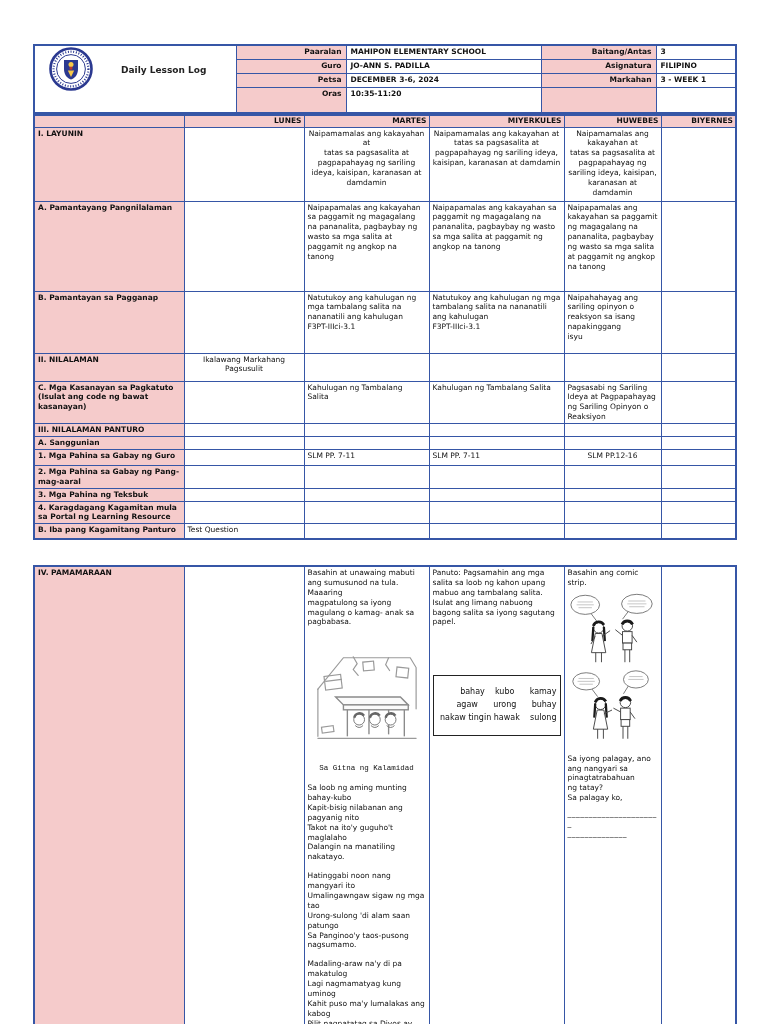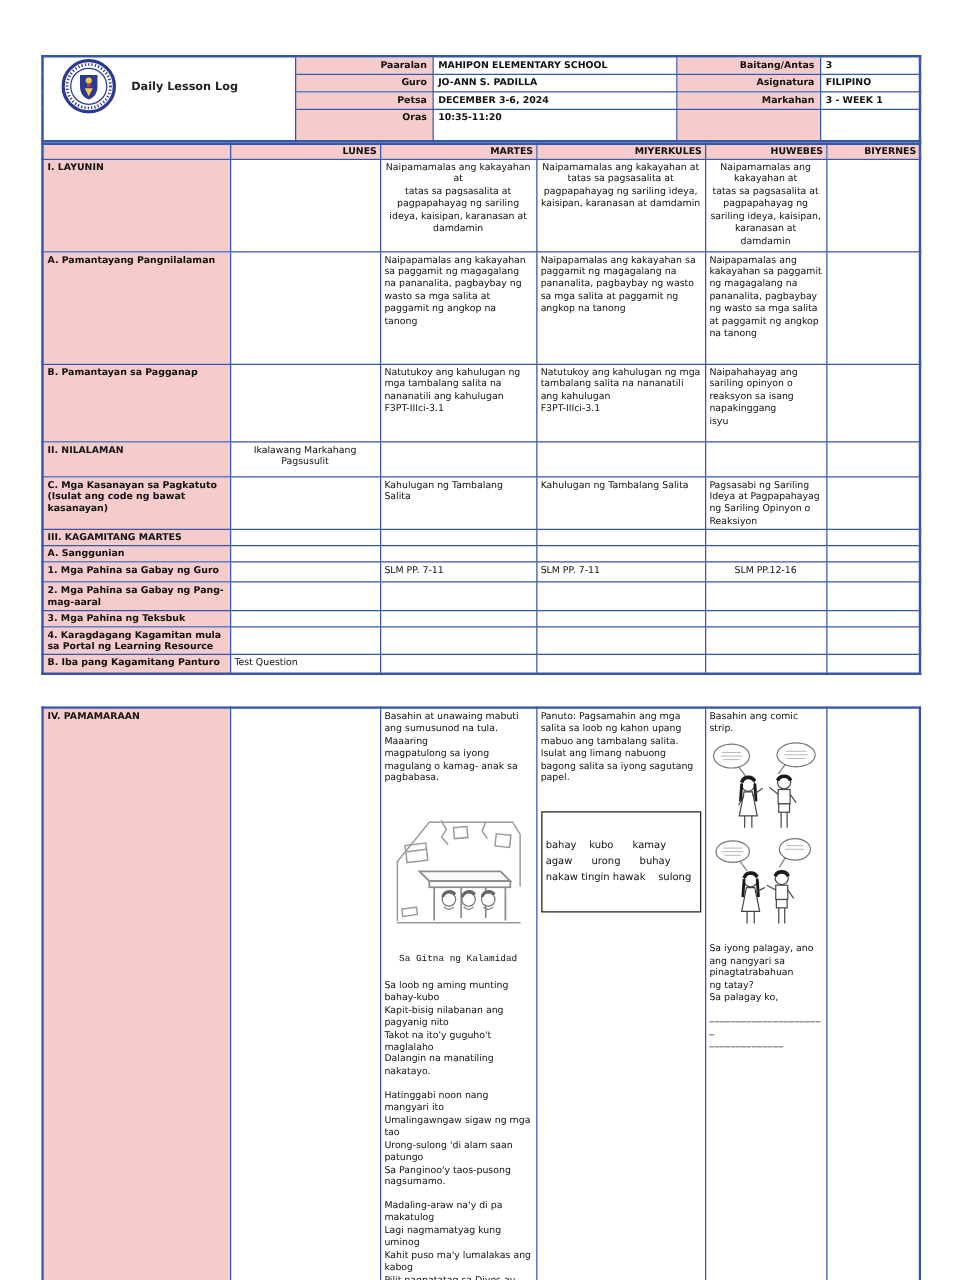--- a/index.html
+++ b/index.html
@@ -19,34 +19,34 @@
   .pink{background:var(--pink);}
   .b{font-weight:bold;}
   .r{text-align:right;}
   .c{text-align:center;}
   .prl{white-space:pre-line;}
   .pre{white-space:pre;}
   .mid{vertical-align:middle;}
   
   .hdr td{padding:1px 4px;}
   .logocell{vertical-align:middle;}
-  .logoflex{display:flex;align-items:center;gap:12px;padding-left:10px;}
+  .logoflex{display:flex;align-items:center;gap:28px;padding-left:10px;}
   .dlltitle{font-weight:bold;font-size:9px;color:#222;}
   
   .lblcell{font-weight:bold;}
   .dayhdr td{font-weight:bold;text-align:right;font-size:7.5px;padding:0 2px;}
   .slm{font-size:9px;}
   .slm2{font-size:7.5px;text-align:center;}
   .small{font-size:7px;}
   
   .pcell{padding:2px 4px 2px 4px;}
   .poemtitle{text-align:center;margin:10px 0 9px 0;font-family:Liberation Mono, monospace;}
   .stanza{margin-bottom:9px;}
   .illus{text-align:center;margin-top:20px;}
-  .wordbox{border:1px solid #222;margin-top:22px;padding:20px 3px;font-size:8px;line-height:1.6;}
+  .wordbox{border:1px solid #222;margin-top:48px;padding:10px 3px;font-size:8px;line-height:1.6;text-align:right;}
   .qblock{margin-top:8px;}
   .blank{margin-top:6px;letter-spacing:.5px;}
   .comicwrap{margin:3px 0 4px 0;}
 </style>
 </head>
 <body>
 
 <div class="page">
 
   <div class="tblwrap1">
@@ -166,21 +166,21 @@
       <tr style="height:40px">
         <td class="pink lblcell">C. Mga Kasanayan sa Pagkatuto (Isulat ang code ng bawat kasanayan)</td>
         <td class="prl"></td>
         <td class="prl mid">Kahulugan ng Tambalang Salita</td>
         <td class="prl mid">Kahulugan ng Tambalang Salita</td>
         <td class="prl">Pagsasabi ng Sariling Ideya at Pagpapahayag ng Sariling Opinyon o Reaksiyon</td>
         <td></td>
       </tr>
 
       <tr style="height:12px">
-        <td class="pink lblcell">III. KAGAMITANG MARTES</td>
+        <td class="pink lblcell">III. NILALAMAN PANTURO</td>
         <td></td>
         <td></td>
         <td></td>
         <td></td>
         <td></td>
       </tr>
 
       <tr style="height:11px">
         <td class="pink lblcell">A. Sanggunian</td>
         <td></td>

